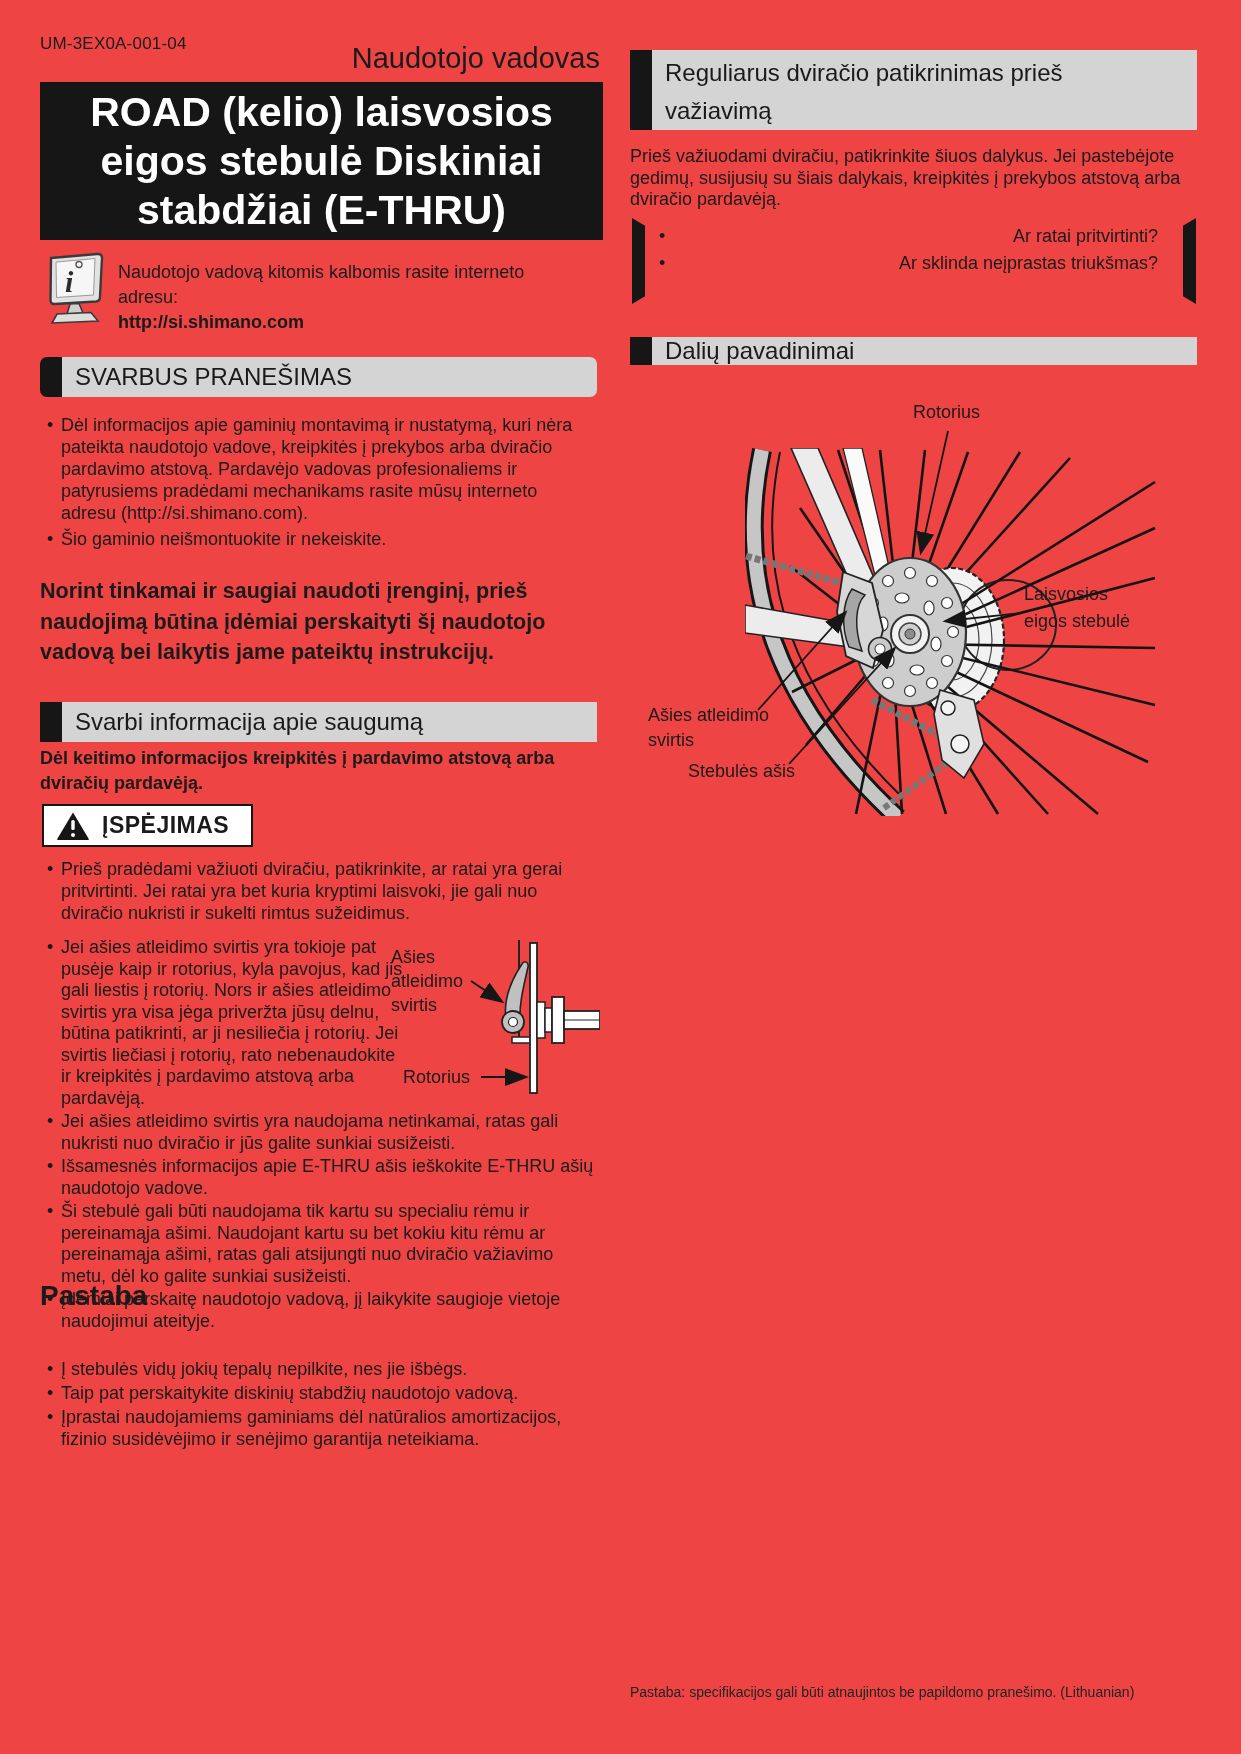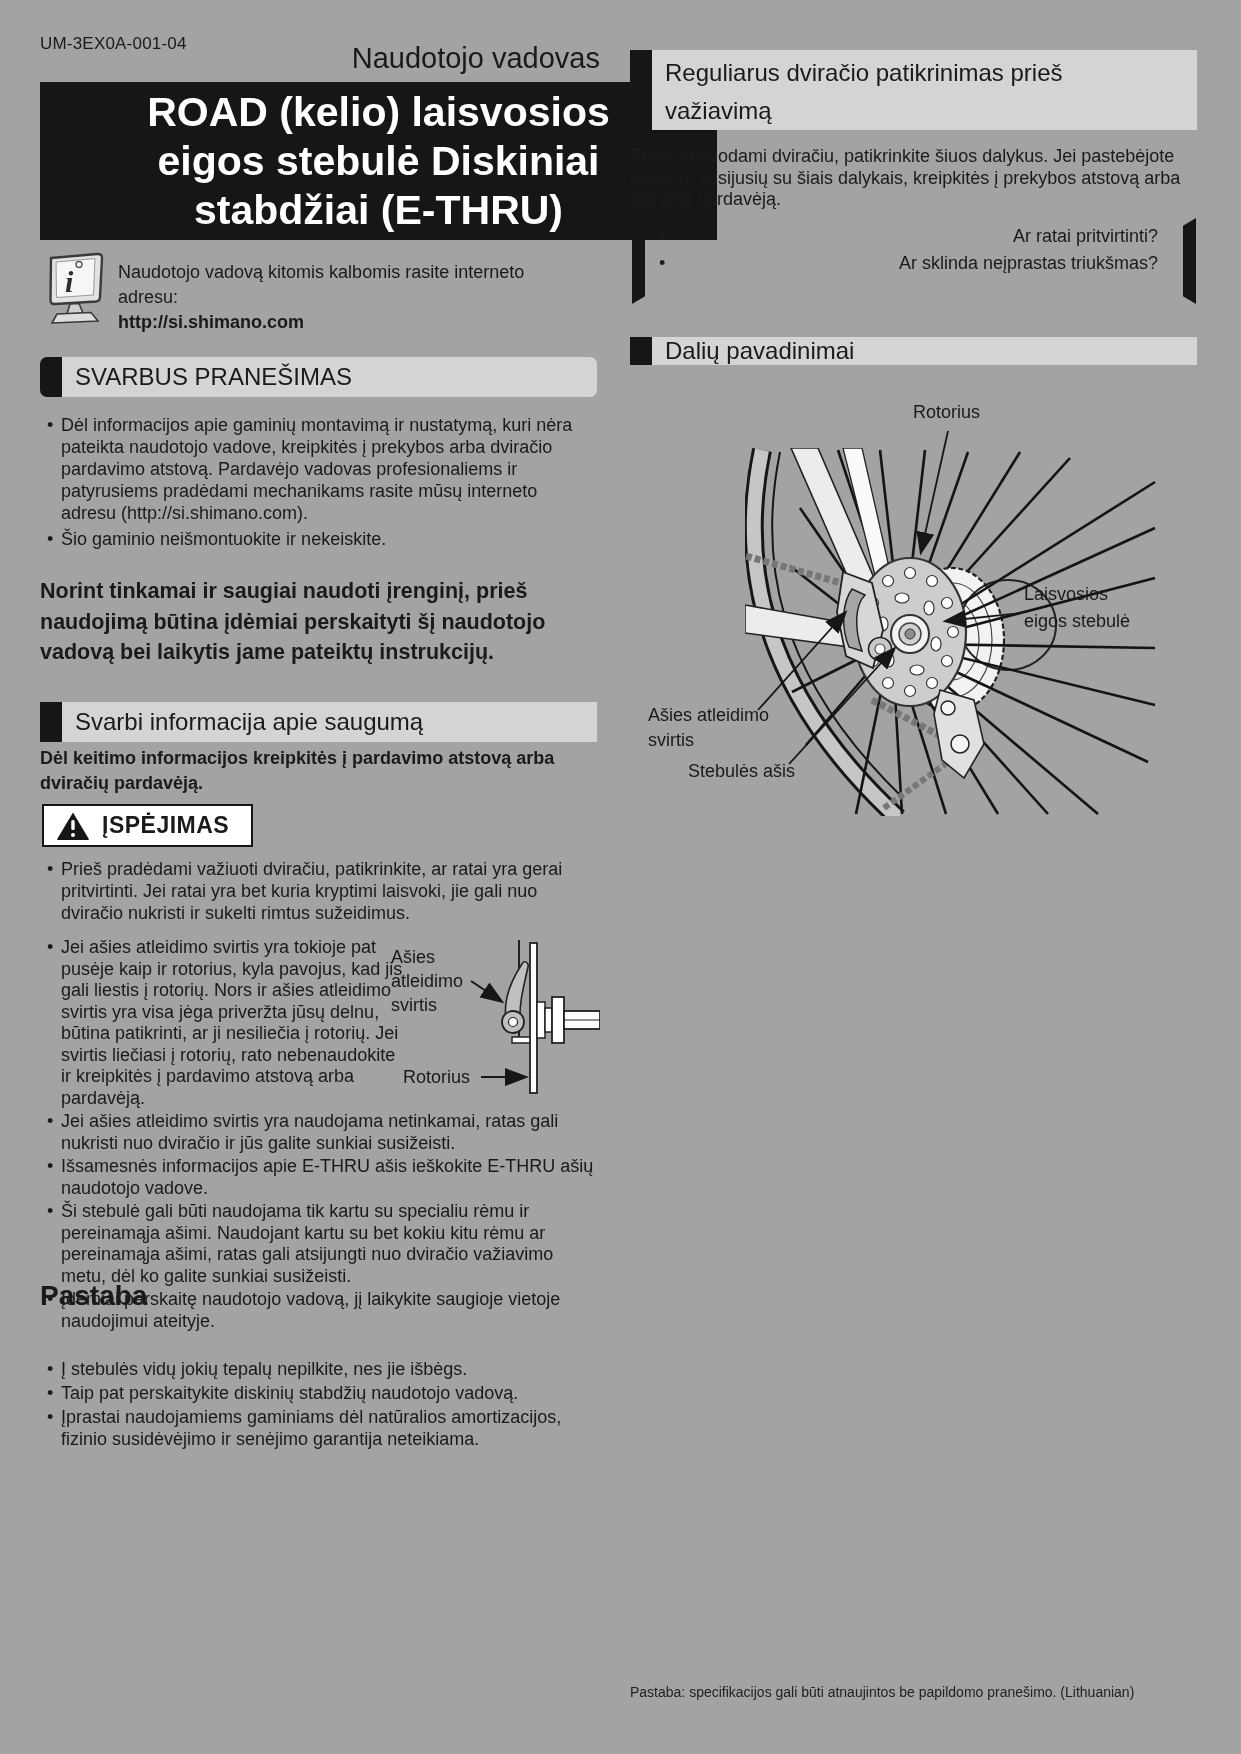--- a/index.html
+++ b/index.html
@@ -1,21 +1,21 @@
 <!DOCTYPE html>
 <html><head>
 <meta charset="utf-8">
 <style>
   html,body{margin:0;padding:0;background:#888;}
-  .page{position:relative;width:1241px;height:1754px;background:#a3a3a3;
+  .page{position:relative;width:1241px;height:1754px;background:#ef4444;
         font-family:"Liberation Sans",sans-serif;color:#1a1a1a;overflow:hidden;}
   .abs{position:absolute;}
   .doc-code{left:40px;top:34px;font-size:17px;letter-spacing:.2px;}
   .manual-type{left:40px;top:42px;width:560px;text-align:right;font-size:29px;}
-  .title-box{left:40px;top:82px;width:677px;height:158px;background:#161616;color:#fff;
+  .title-box{left:40px;top:82px;width:563px;height:158px;background:#161616;color:#fff;
              display:flex;flex-direction:column;justify-content:center;align-items:center;}
   .title-box span{font-size:41px;font-weight:bold;line-height:49px;white-space:nowrap;}
   .info-row{left:44px;top:252px;width:540px;display:flex;align-items:flex-start;}
   .info-icon{width:64px;height:76px;flex:0 0 64px;margin-right:10px;}
   .info-text{font-size:18px;line-height:25px;padding-top:8px;}
   .info-url{font-weight:bold;}
   .sec-bar{background:#d4d4d4;border-left:22px solid #161616;display:flex;align-items:center;
            font-size:24px;padding-left:13px;box-sizing:border-box;}
   .bar1{left:40px;top:357px;width:557px;height:40px;border-radius:7px;}
   .bar2{left:40px;top:702px;width:557px;height:40px;}

